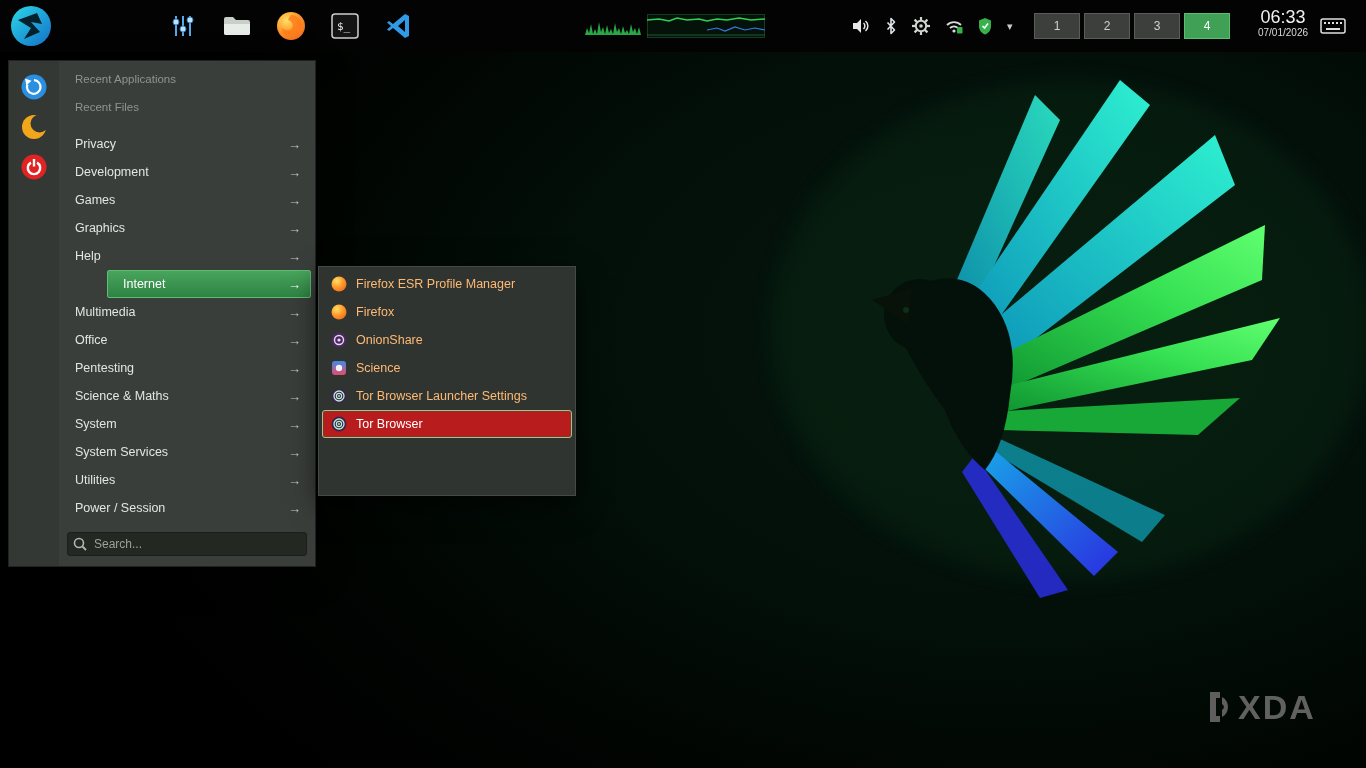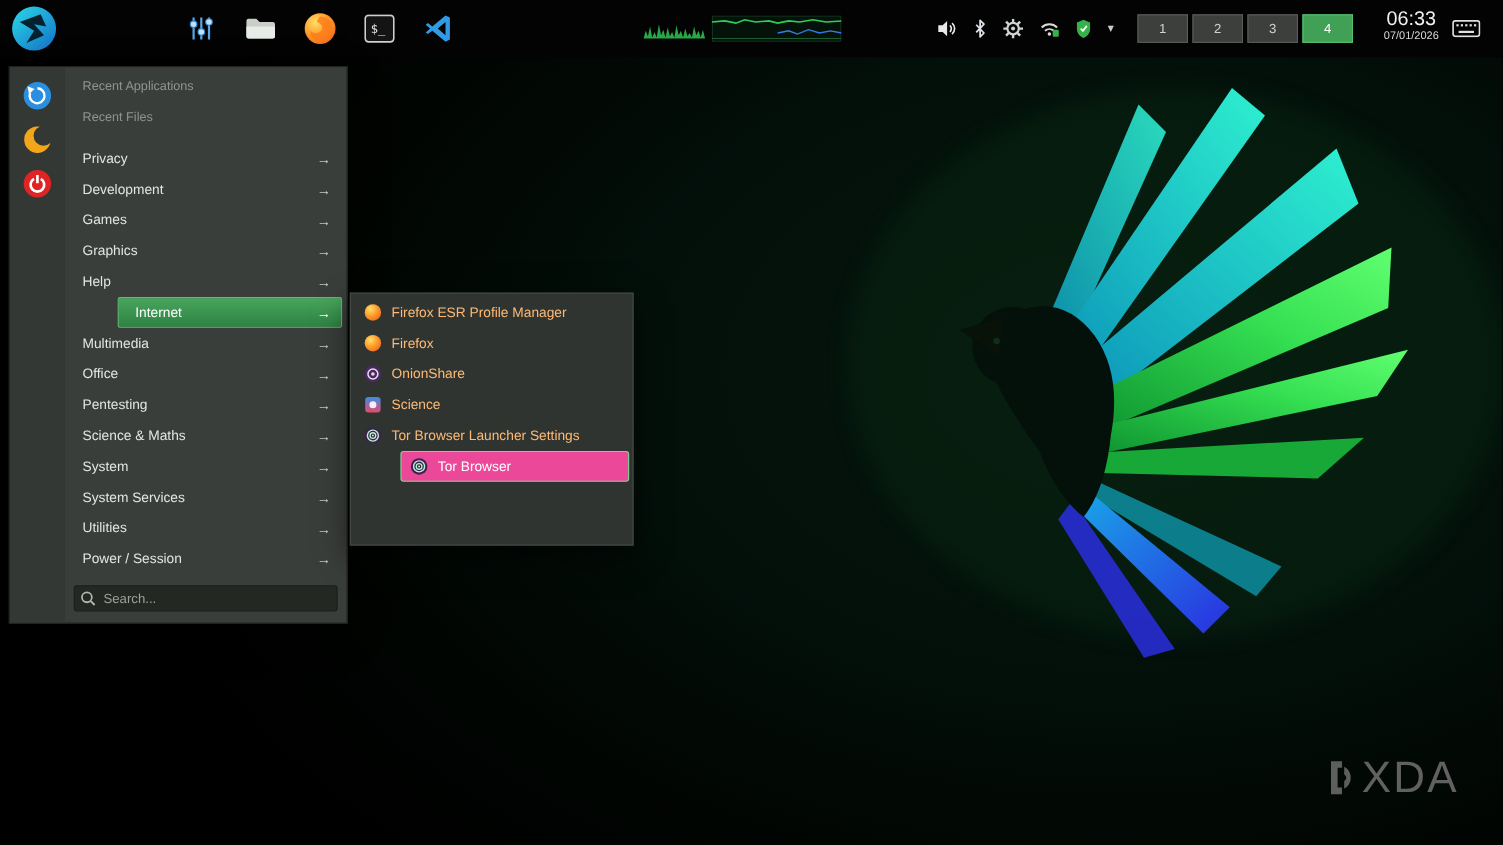--- a/index.html
+++ b/index.html
@@ -48,26 +48,26 @@
       font-family:"Liberation Sans","DejaVu Sans",sans-serif;}
   .menu-search input::placeholder{color:#9ba19b;}
   .search-glyph{position:absolute;left:6px;top:5px;}
 
   
   .submenu{position:absolute;left:318px;top:266px;width:258px;height:230px;background:#303431;
       border:1px solid #454a46;box-shadow:0 10px 26px rgba(0,0,0,.6);padding:3px;z-index:11;}
   .app-row{height:28px;display:flex;align-items:center;padding:0 8px;color:#fdba74;
       font-size:12.5px;cursor:pointer;border:1px solid transparent;border-radius:3px;}
   .app-row .app-ico{width:16px;height:16px;margin-right:9px;display:flex;align-items:center;}
-  .app-row.selected{background:#ec4899;border-color:#7fd694;color:#fff;margin-left:42px;}
+  .app-row.selected{background:#b91c1c;border-color:#7fd694;color:#fff;}
 
   
   .watermark{position:absolute;left:1206px;top:690px;display:flex;align-items:center;gap:6px;
       color:#616161;}
-  .watermark .wm-text{font-size:40px;font-weight:400;letter-spacing:2px;line-height:34px;}
+  .watermark .wm-text{font-size:34px;font-weight:700;letter-spacing:2px;line-height:34px;}
 </style>
 </head>
 <body>
 
 <div class="desktop">
 
   <svg width="0" height="0" style="position:absolute">
     <defs>
       <linearGradient id="wgCyan" x1="0" y1="1" x2="1" y2="0">
         <stop offset="0" stop-color="#0a90b8"></stop>

